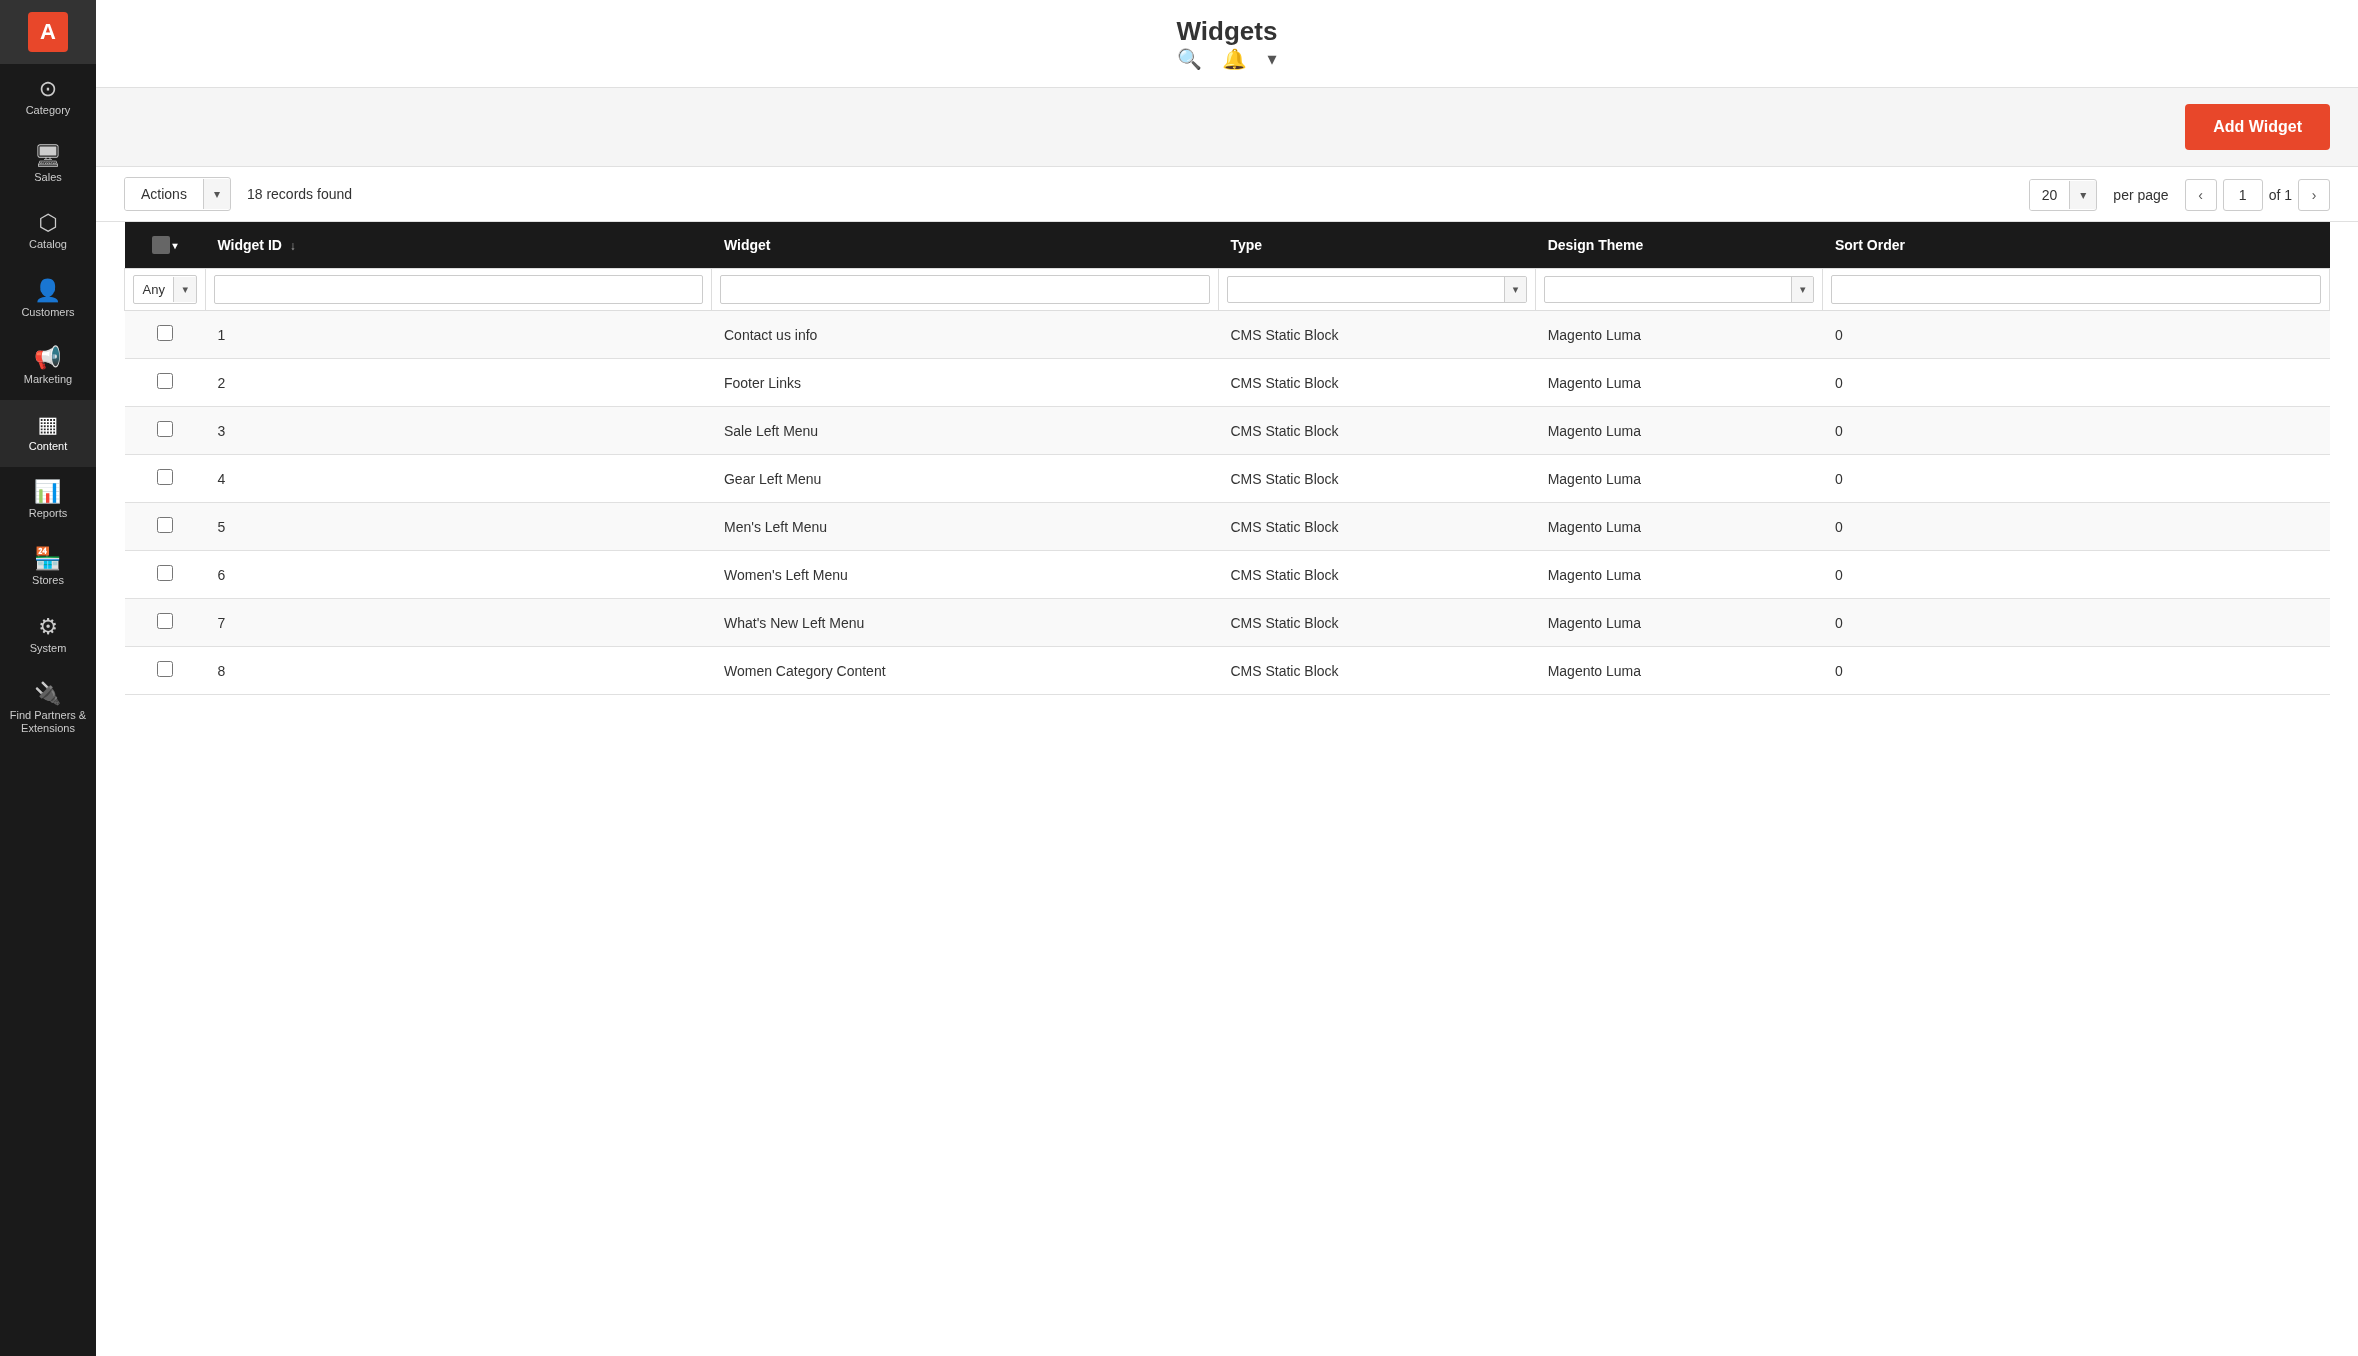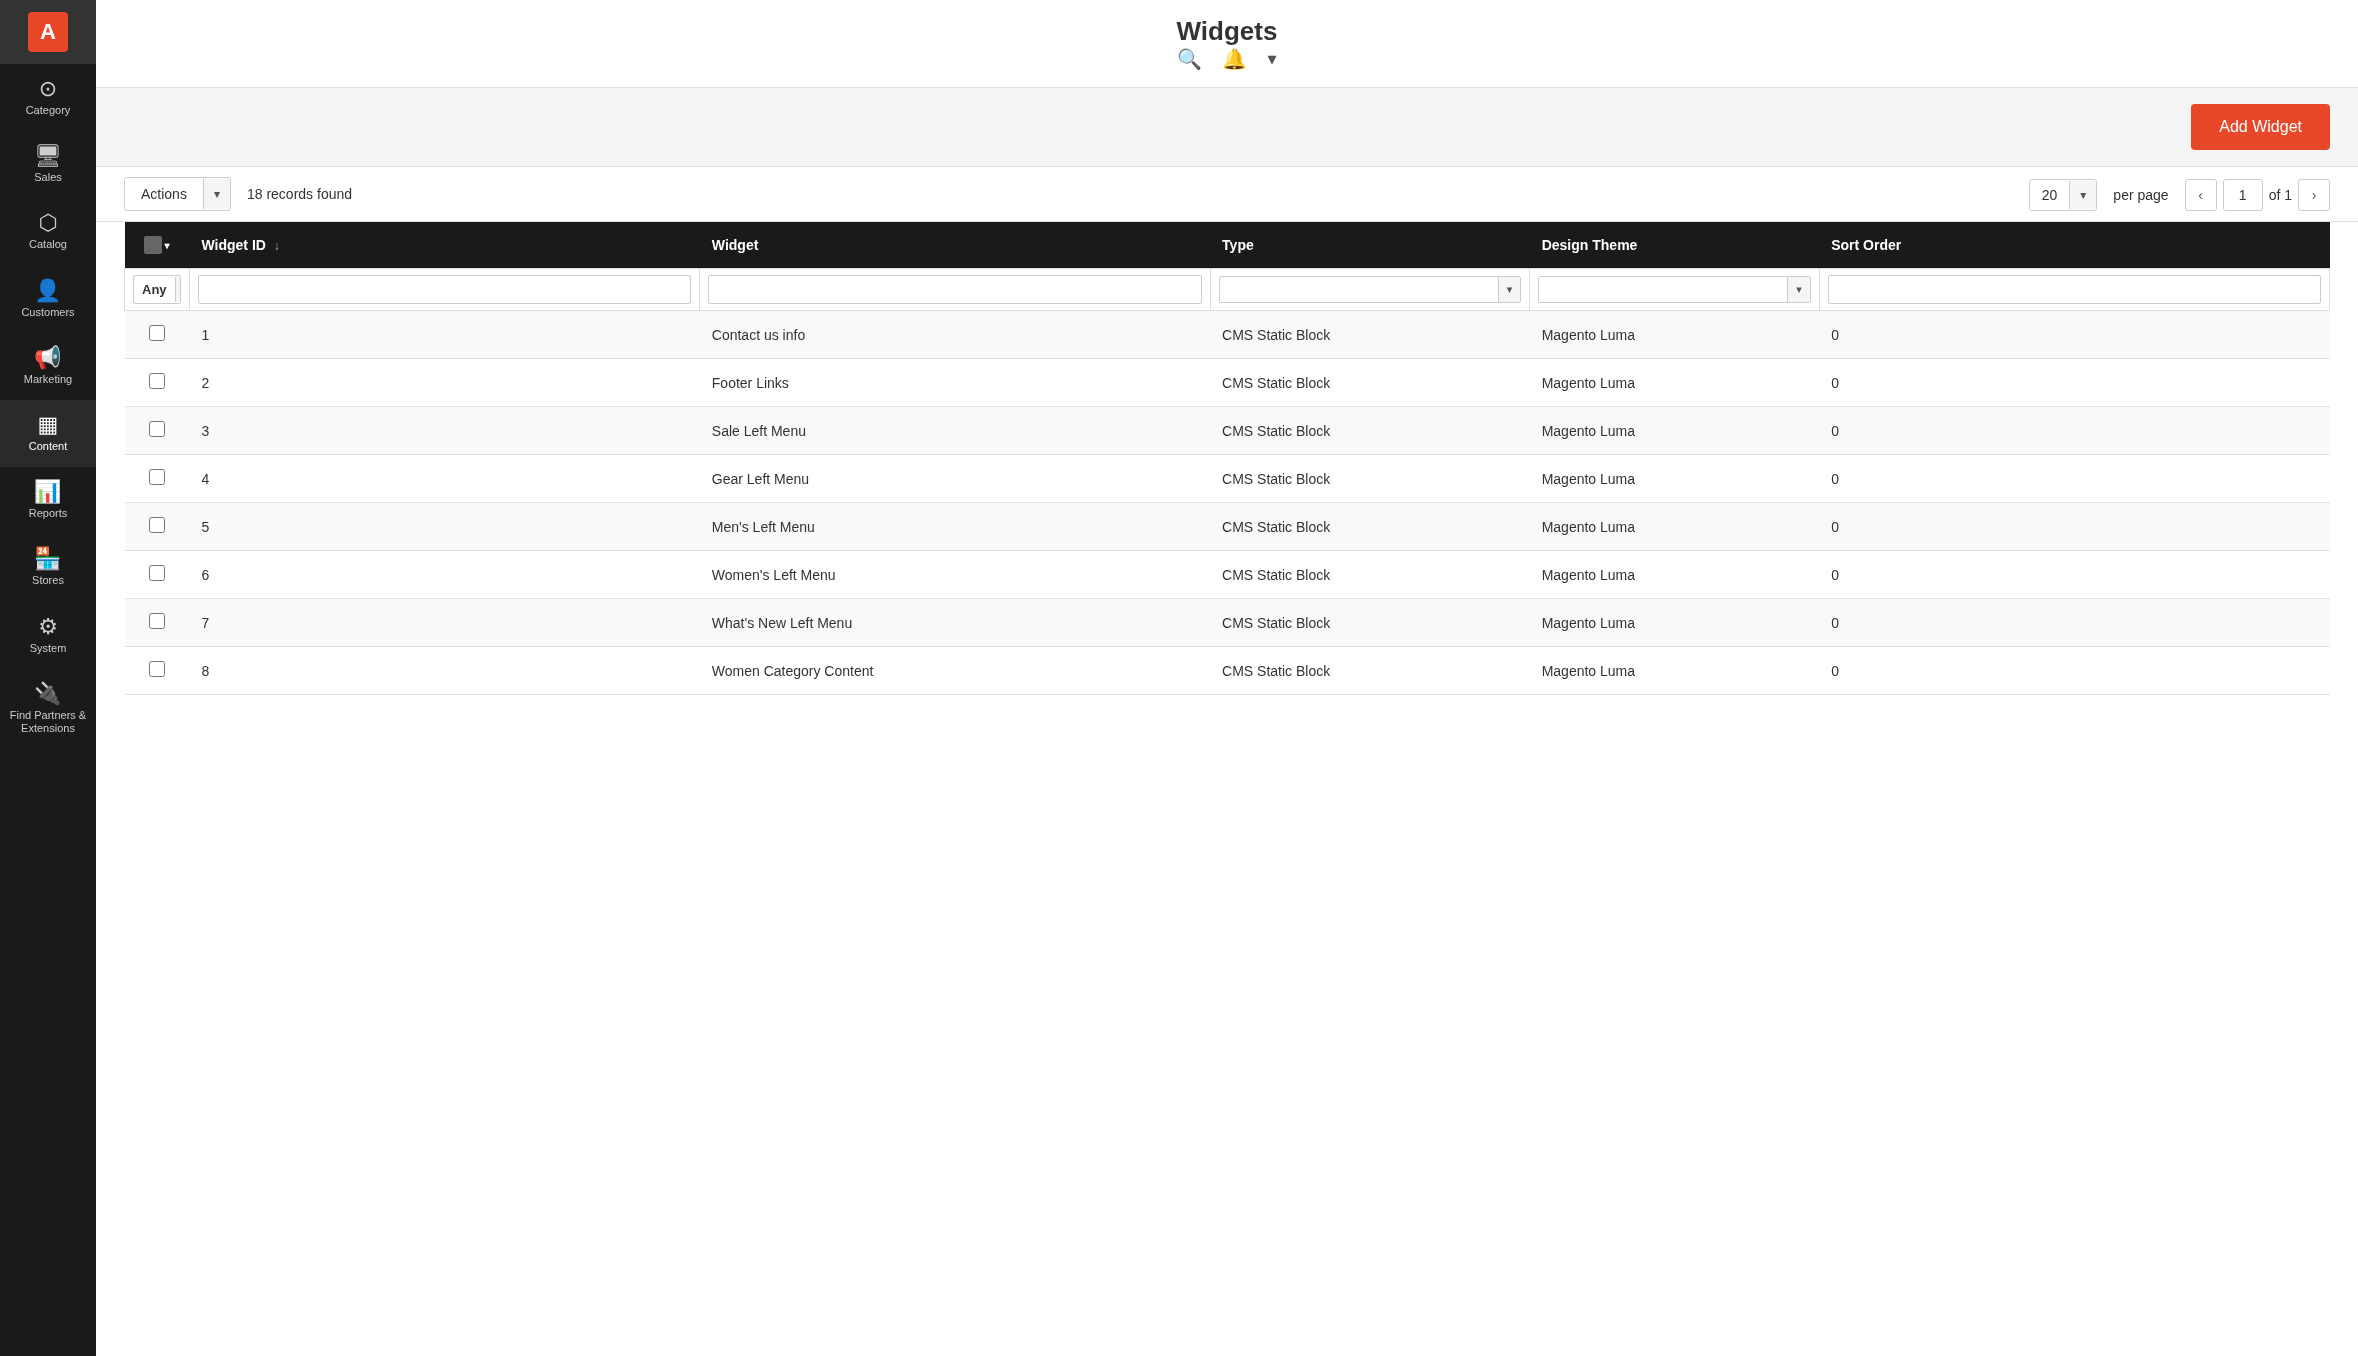--- a/index.html
+++ b/index.html
@@ -104,21 +104,21 @@
       display: flex;
       justify-content: flex-end;
       flex-shrink: 0;
     }
     .add-widget-btn {
       background: #e8472a;
       color: #fff;
       border: none;
       padding: 14px 28px;
       font-size: 16px;
-      font-weight: 400;
+      font-weight: 700;
       border-radius: 4px;
       cursor: pointer;
       text-align: right;
     }
 
     
     .search-bar {
       padding: 14px 28px;
       display: flex;
       align-items: center;
@@ -462,21 +462,21 @@
           </th>
           <th>
             <span>Sort Order</span>
           </th>
         </tr>
       </thead>
       <tbody id="table-body">
 
         <tr class="filter-row">
           <td>
-            <div class="filter-select-wrapper" style="width:48px;font-weight:bold;">
+            <div class="filter-select-wrapper" style="width:64px;">
               <span class="filter-select-val">Any</span>
               <span class="filter-select-arrow">▾</span>
             </div>
           </td>
           <td>
             <input class="filter-input" type="text" value="" style="">
           </td>
           <td>
             <input class="filter-input" type="text" value="" style="">
           </td>

